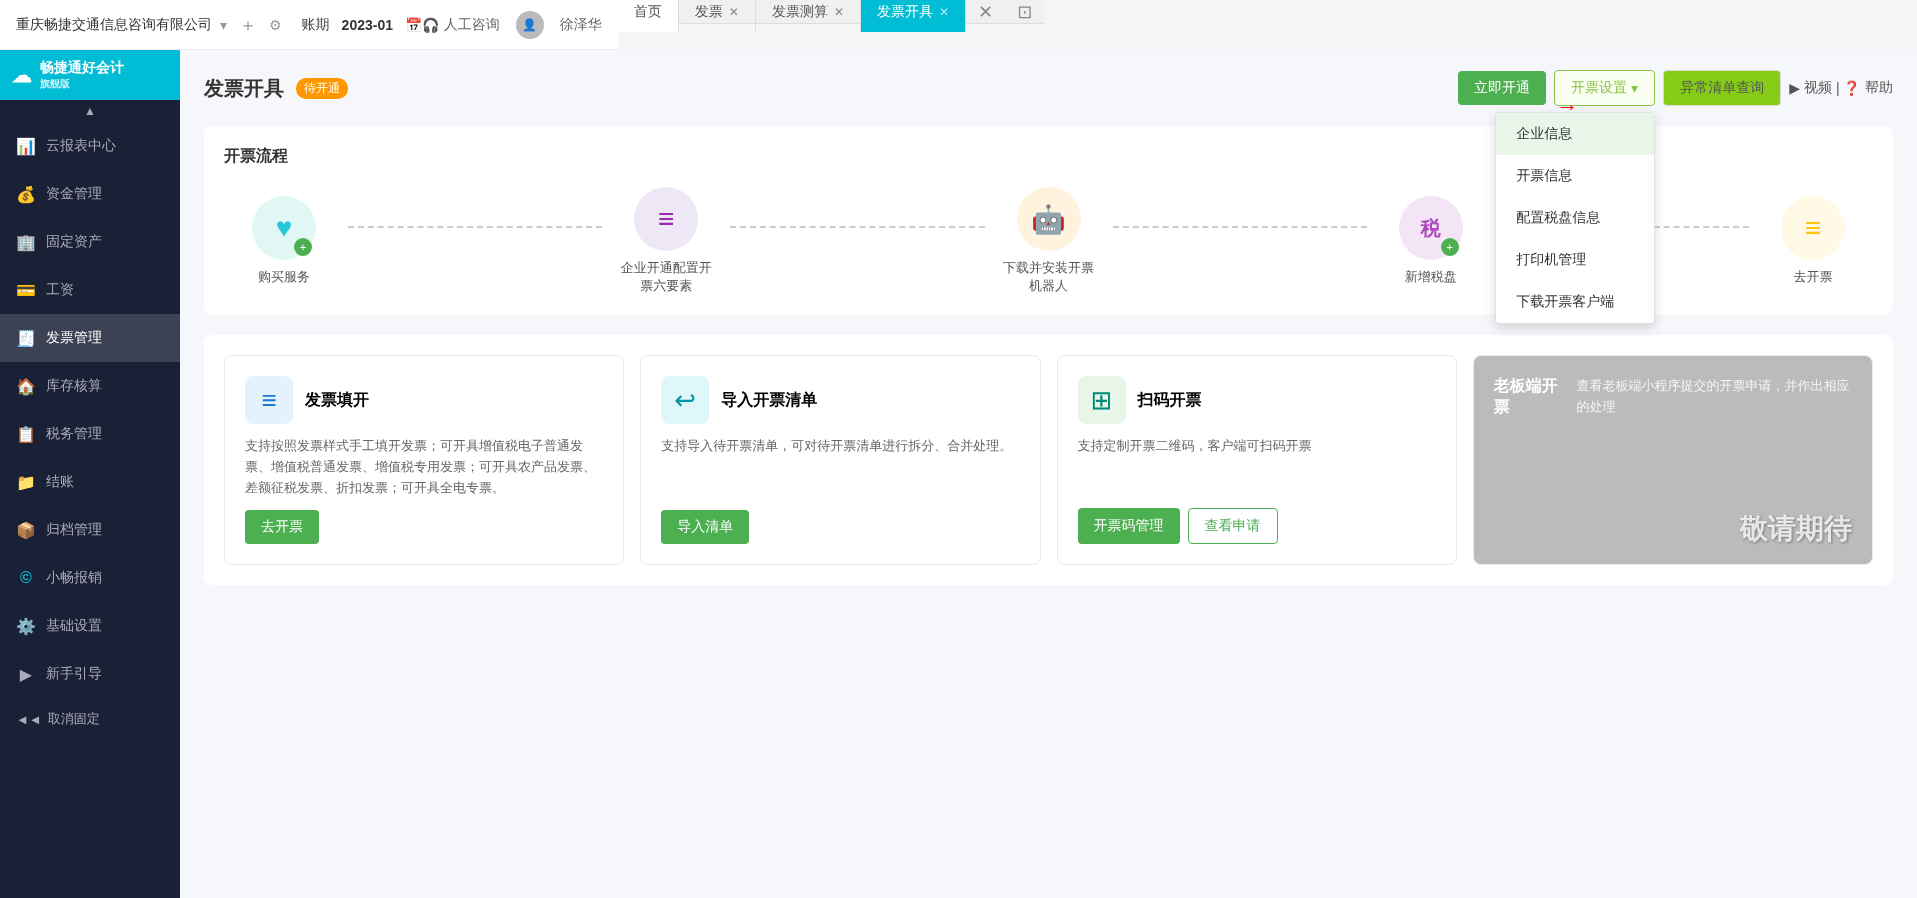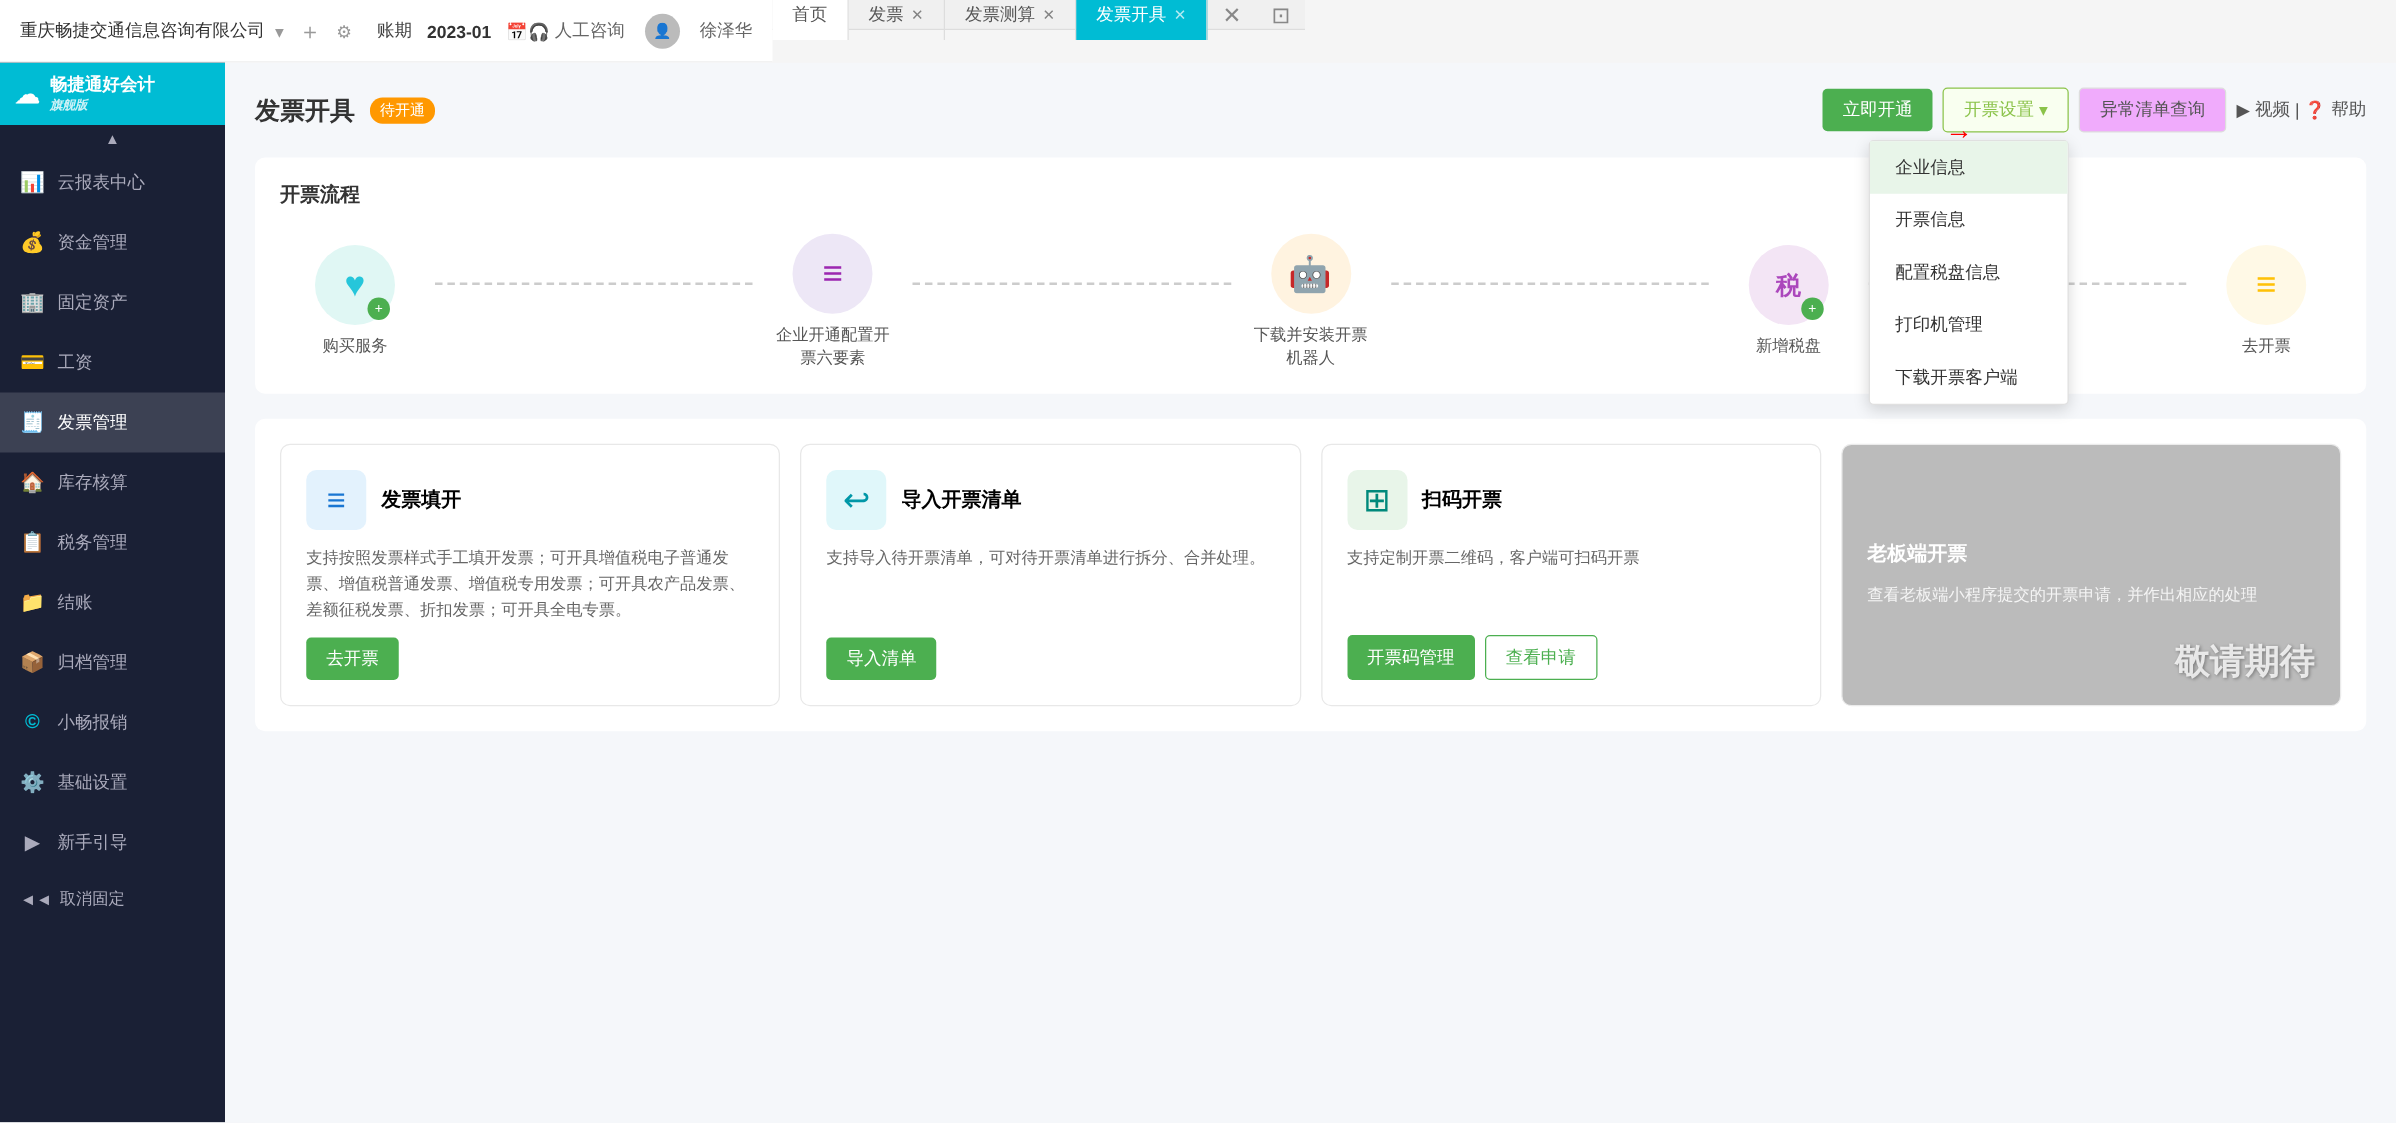--- a/index.html
+++ b/index.html
@@ -23,21 +23,21 @@
     
     .main { flex: 1; overflow-y: auto; background: #f5f7fa; position: relative; }
     .main-inner { padding: 20px 24px; }
     .page-title-row { display: flex; align-items: center; gap: 12px; margin-bottom: 20px; justify-content: space-between; }
     .page-title { font-size: 20px; font-weight: bold; color: #333; }
     .badge-pending { background: #ff9800; color: #fff; font-size: 12px; padding: 2px 8px; border-radius: 10px; }
     .title-actions { display: flex; align-items: center; gap: 8px; }
     .btn-green { background: #4caf50; color: #fff; border: none; border-radius: 4px; padding: 8px 16px; cursor: pointer; font-size: 14px; }
     .btn-outline { background: #fff; color: #8bc34a; border: 1px solid #8bc34a; border-radius: 4px; padding: 8px 16px; cursor: pointer; font-size: 14px; display: flex; align-items: center; gap: 4px; position: relative; }
     .btn-outline.active { background: #f9fff0; }
-    .btn-gray-outline { background: #f0abfc; color: #555; border: 1px solid #ddd; border-radius: 4px; padding: 8px 16px; cursor: pointer; font-size: 14px; }
+    .btn-gray-outline { background: #84cc16; color: #555; border: 1px solid #ddd; border-radius: 4px; padding: 8px 16px; cursor: pointer; font-size: 14px; }
     .btn-video { background: transparent; color: #555; border: none; cursor: pointer; font-size: 14px; display: flex; align-items: center; gap: 4px; }
 
     
     .dropdown-menu { position: absolute; top: 42px; right: 0; background: #fff; border: 1px solid #e0e0e0; border-radius: 4px; min-width: 160px; box-shadow: 0 4px 12px rgba(0,0,0,0.15); z-index: 100; }
     .dropdown-item { padding: 12px 20px; cursor: pointer; color: #333; font-size: 14px; }
     .dropdown-item.highlighted { background: #e8f5e9; color: #333; }
 
     
     .section { background: #fff; border-radius: 8px; padding: 20px; margin-bottom: 20px; }
     .section-title { font-size: 16px; font-weight: bold; color: #333; margin-bottom: 20px; }
@@ -128,21 +128,21 @@
   </div>
 </div>
 
 <div class="layout">
 
   <div class="sidebar">
     <div class="sidebar-logo">
       <span style="font-size:20px;">☁</span>
       <div>
         <div style="font-size:14px; font-weight:bold;">畅捷通好会计</div>
-        <div style="font-size:10px; opacity:0.8;font-style:italic;">旗舰版</div>
+        <div style="font-size:10px; opacity:0.8;">旗舰版</div>
       </div>
     </div>
 
     <div style="text-align:center; padding:4px; color:#aab; font-size:12px;">▲</div>
 
     <div class="sidebar-item">
       <span class="sidebar-item-icon">📊</span>
       <span>云报表中心</span>
     </div>
     <div class="sidebar-item">
@@ -330,21 +330,21 @@
               </div>
               <span class="method-title">扫码开票</span>
             </div>
             <div class="method-desc">支持定制开票二维码，客户端可扫码开票</div>
             <div class="method-actions">
               <button class="btn-green-sm">开票码管理</button>
               <button class="btn-green-outline">查看申请</button>
             </div>
           </div>
 
-          <div class="method-card disabled method-card-overlay" style="background:#b0b0b0; position:relative; display:flex; flex-direction:column; align-items:flex-start; justify-content:center;">
+          <div class="method-card disabled method-card-overlay" style="background:#b0b0b0; position:relative; display:flex; flex-direction:row; align-items:flex-start; justify-content:flex-start;">
             <div class="method-header">
               <span class="method-title" style="color:#fff; font-size:16px; font-weight:bold;">老板端开票</span>
             </div>
             <div class="method-desc" style="color:rgba(255,255,255,0.85); font-size:13px; line-height:1.6;">查看老板端小程序提交的开票申请，并作出相应的处理</div>
             <div style="position:absolute; bottom:16px; right:20px;">
               <span class="overlay-text" style="font-size:28px; color:rgba(255,255,255,0.85); font-weight:bold;">敬请期待</span>
             </div>
           </div>
 
         </div>

